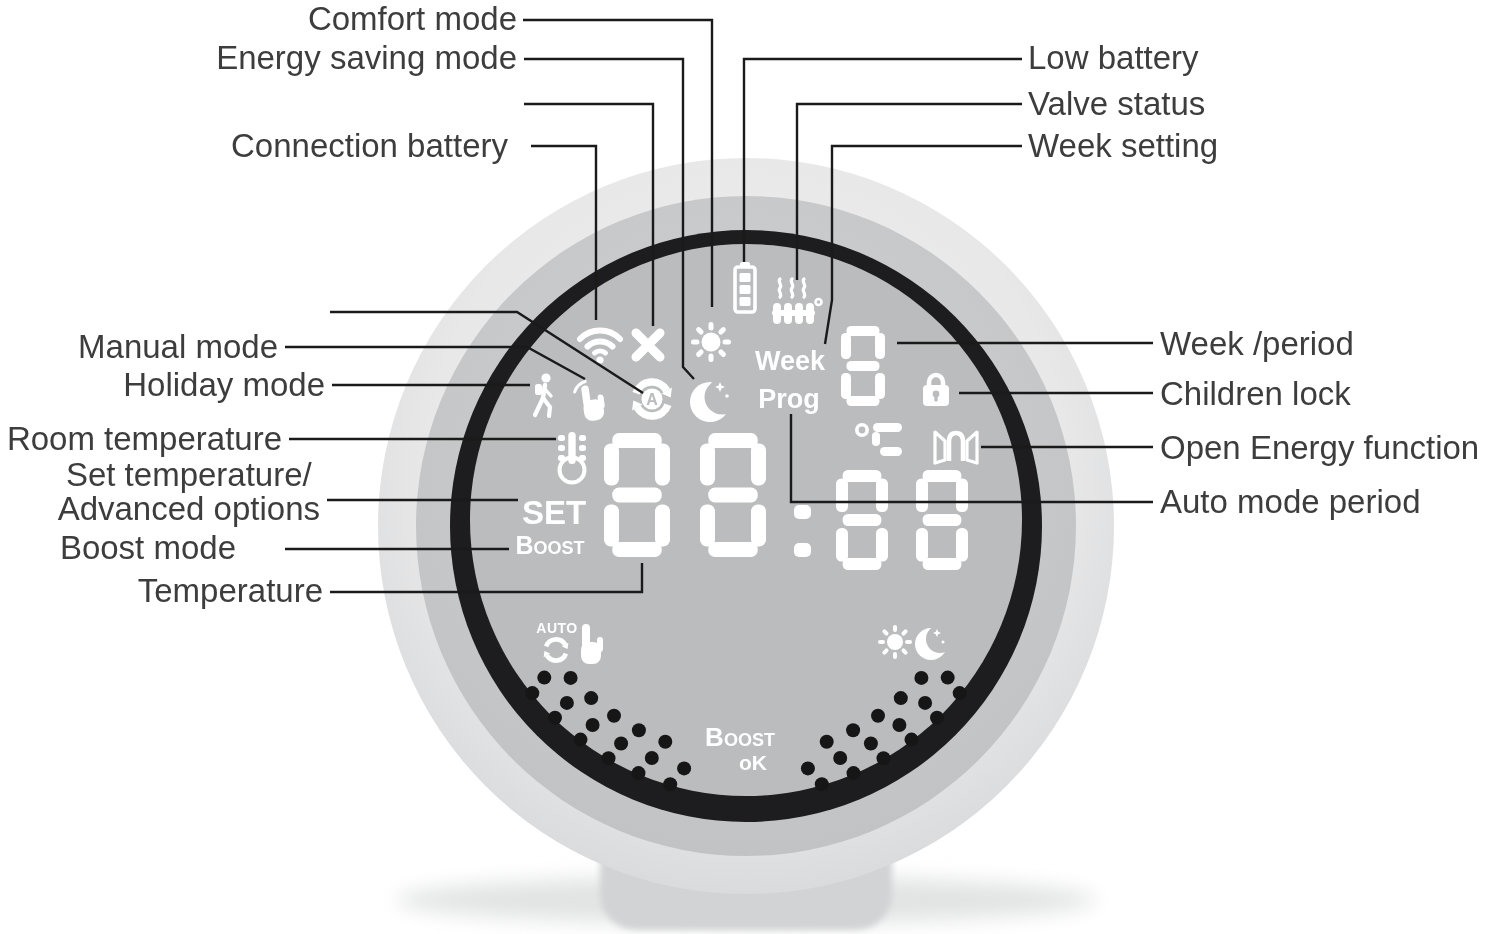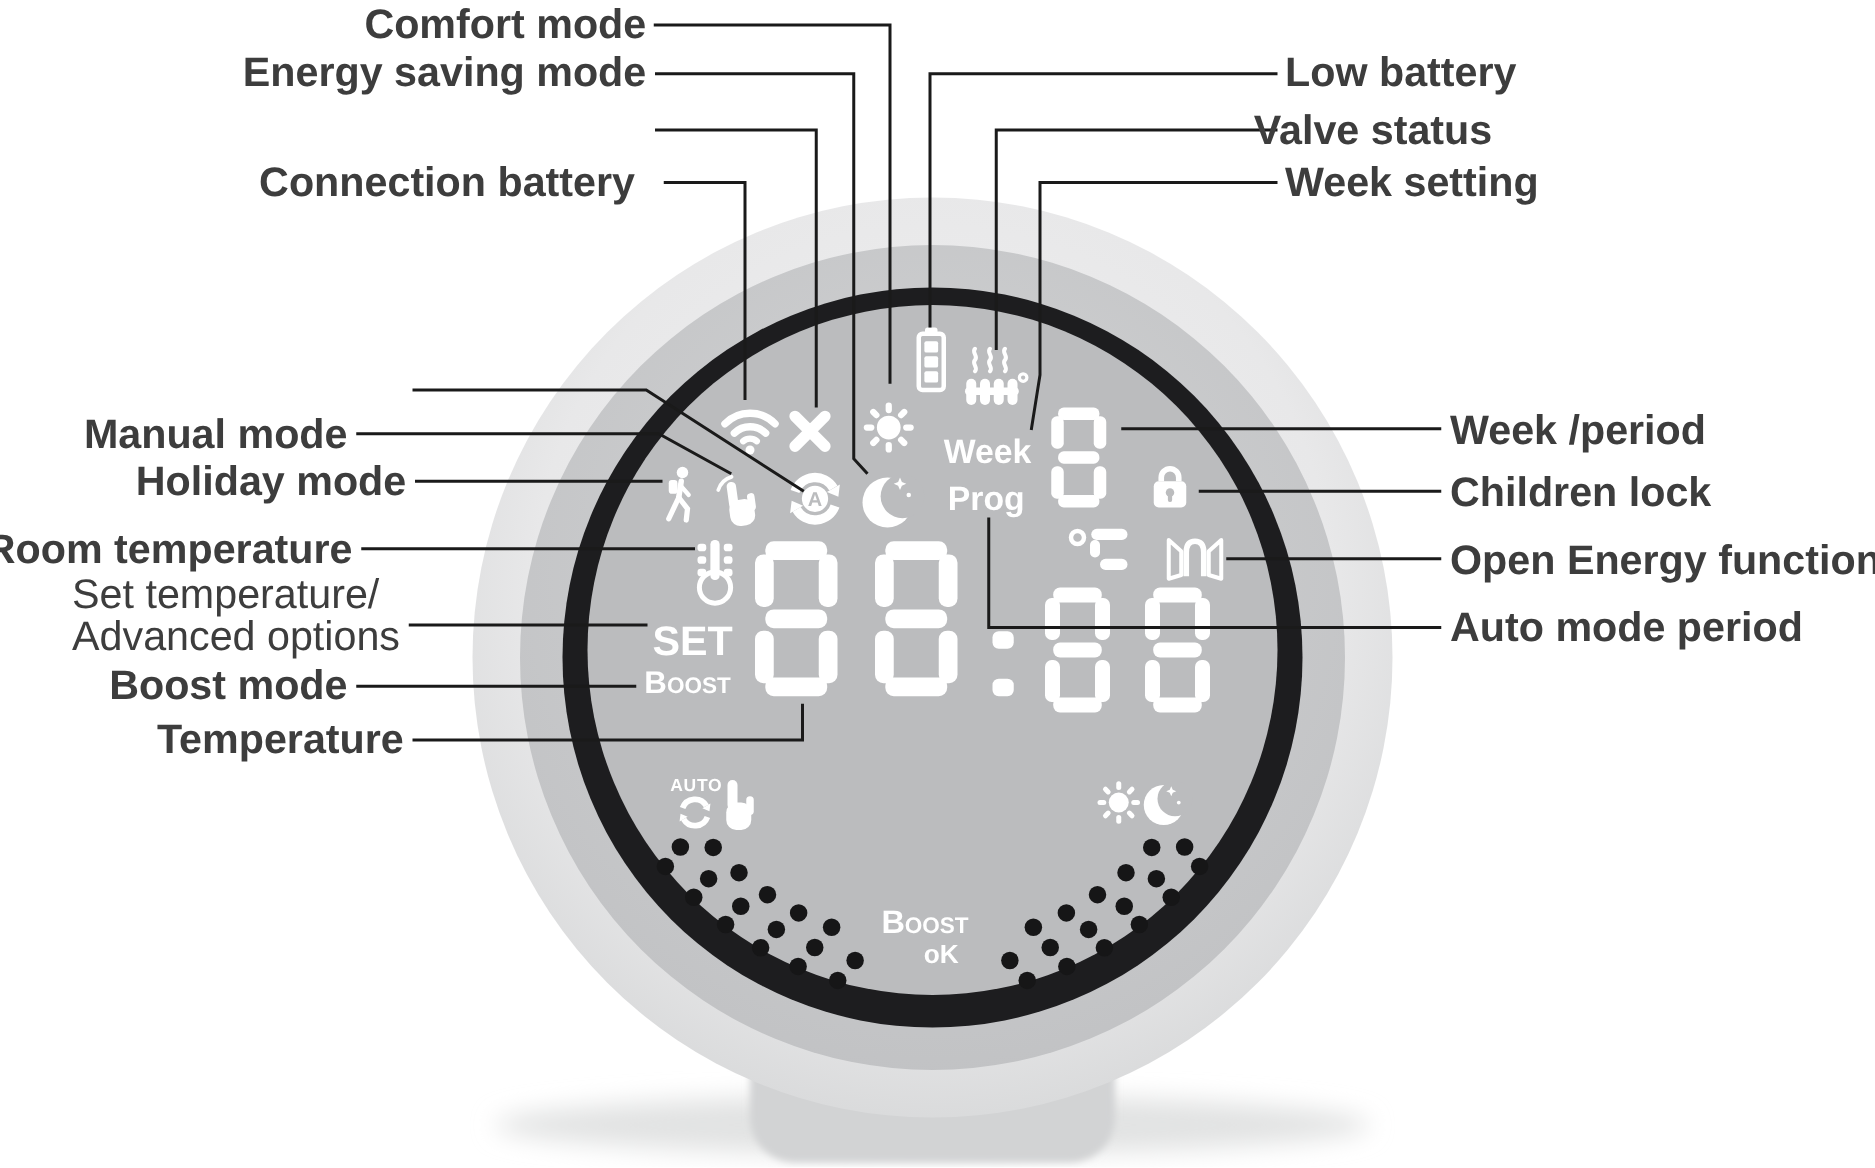--- a/index.html
+++ b/index.html
@@ -3,25 +3,25 @@
 <meta charset="utf-8">
 <style>
   :root{
     --display-face:#bbbcbe; --bezel:#1d1d1f; --icon:#ffffff; --line:#1a1a1a;
     --label-text:#3d3d3d;
   }
   html,body{margin:0;padding:0;background:#fff;}
   #canvas{position:relative;width:1500px;height:934px;background:#ffffff;overflow:hidden;
           font-family:"Liberation Sans",sans-serif;}
   svg{position:absolute;left:0;top:0;}
-  .lbl{position:absolute;font-size:33px;line-height:40px;font-weight:700;color:var(--label-text);
+  .lbl{position:absolute;font-size:33px;line-height:40px;font-weight:400;color:var(--label-text);
        white-space:nowrap;}
   .r{text-align:right;}
   .lbl2{position:absolute;font-size:33px;line-height:34px;font-weight:400;color:var(--label-text);
-        text-align:left;white-space:nowrap;}
+        text-align:center;white-space:nowrap;}
   .ic{fill:var(--icon);}
   .ics{stroke:var(--icon);fill:none;}
   .cut{fill:var(--display-face);}
   .cl{fill:none;stroke:var(--line);stroke-width:2.4px;}
   .dtxt{fill:var(--icon);font-family:"Liberation Sans",sans-serif;font-weight:700;}
   .sc{font-variant:small-caps;}
   .dot{fill:#161617;}
 </style>
 </head>
 <body>
@@ -333,24 +333,24 @@
 
 <div class="lbl r" style="right:1222px;top:327px">Manual mode</div>
 <div class="lbl r" style="right:1175px;top:365px">Holiday mode</div>
 <div class="lbl r" style="right:1218px;top:419px">Room temperature</div>
 
 <div class="lbl2" style="right:1180px;top:458px">
   <span>Set temperature/</span><br>
   <span>Advanced options</span>
 </div>
 
-<div class="lbl r" style="right:1222px;top:528px">Boost mode</div>
+<div class="lbl r" style="right:1264px;top:528px">Boost mode</div>
 <div class="lbl r" style="right:1177px;top:571px">Temperature</div>
 
 <div class="lbl" style="left:1028px;top:38px">Low battery</div>
-<div class="lbl" style="left:1003px;top:84px">Valve status</div>
+<div class="lbl" style="left:1028px;top:84px">Valve status</div>
 <div class="lbl" style="left:1028px;top:126px">Week setting</div>
 <div class="lbl" style="left:1160px;top:324px">Week /period</div>
 <div class="lbl" style="left:1160px;top:374px">Children lock</div>
 <div class="lbl" style="left:1160px;top:428px">Open Energy function</div>
 <div class="lbl" style="left:1160px;top:482px">Auto mode period</div>
 
 </div>
 
 </body></html>

